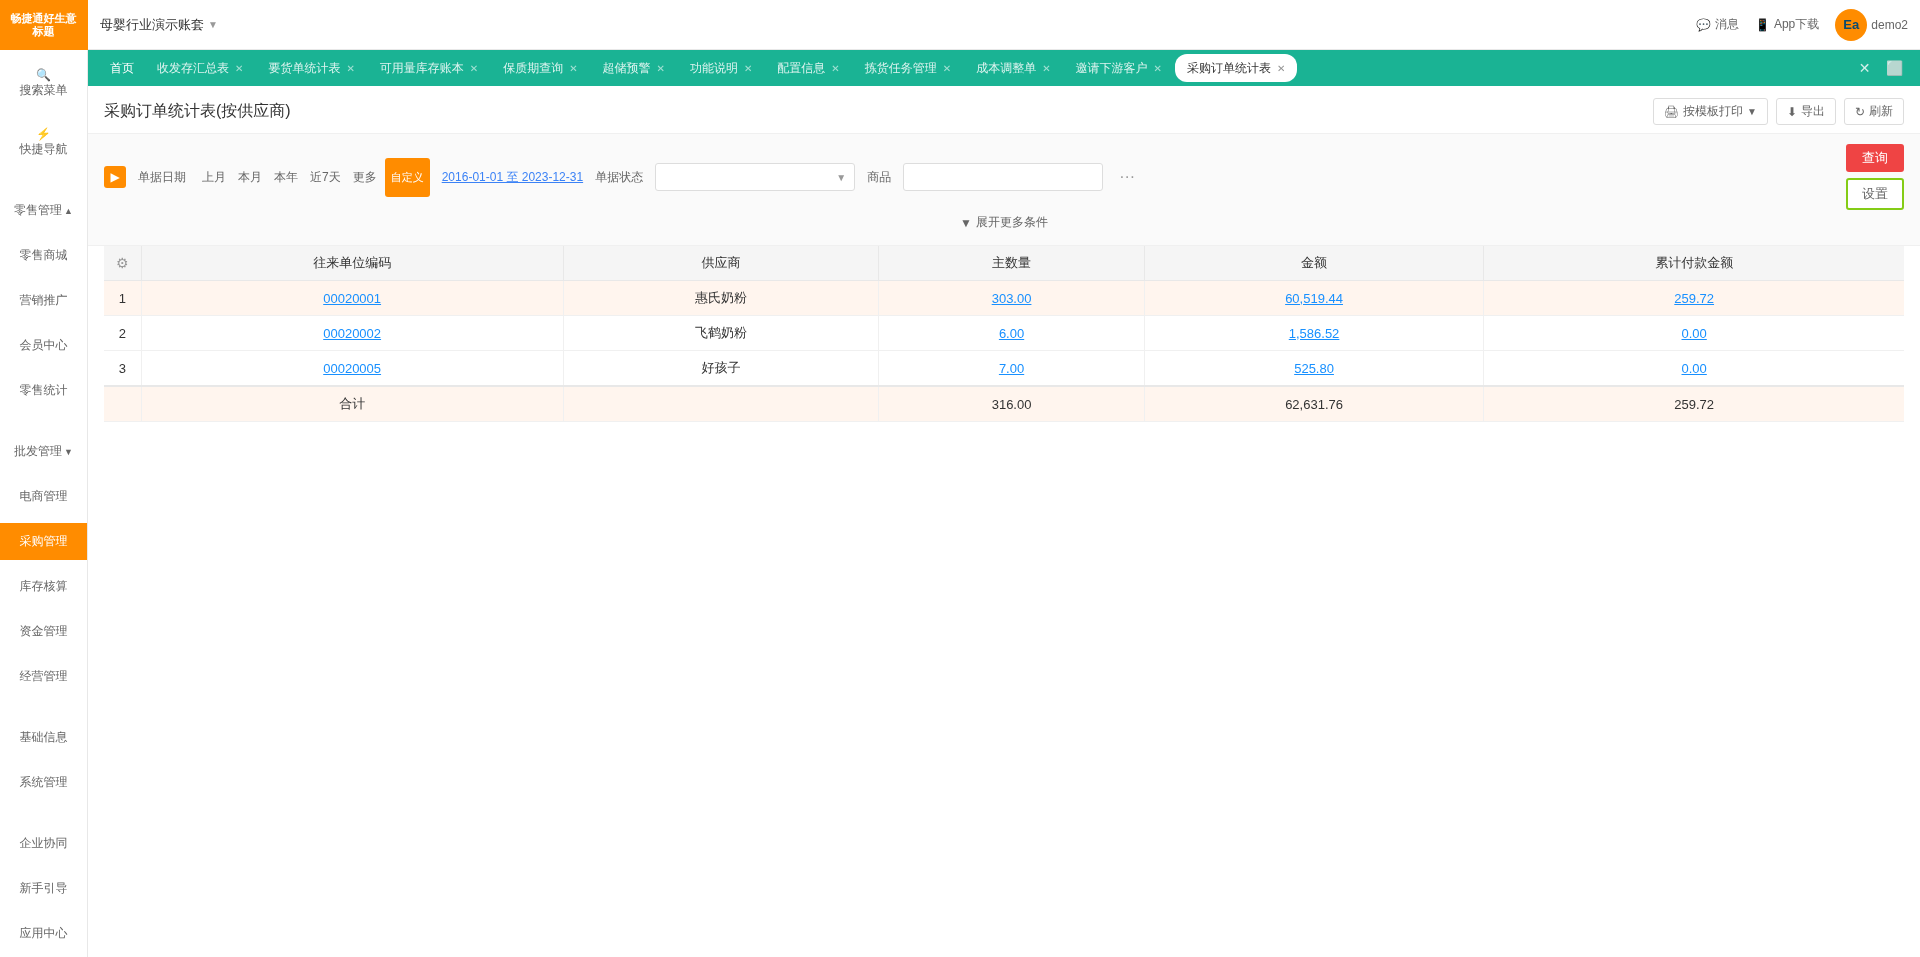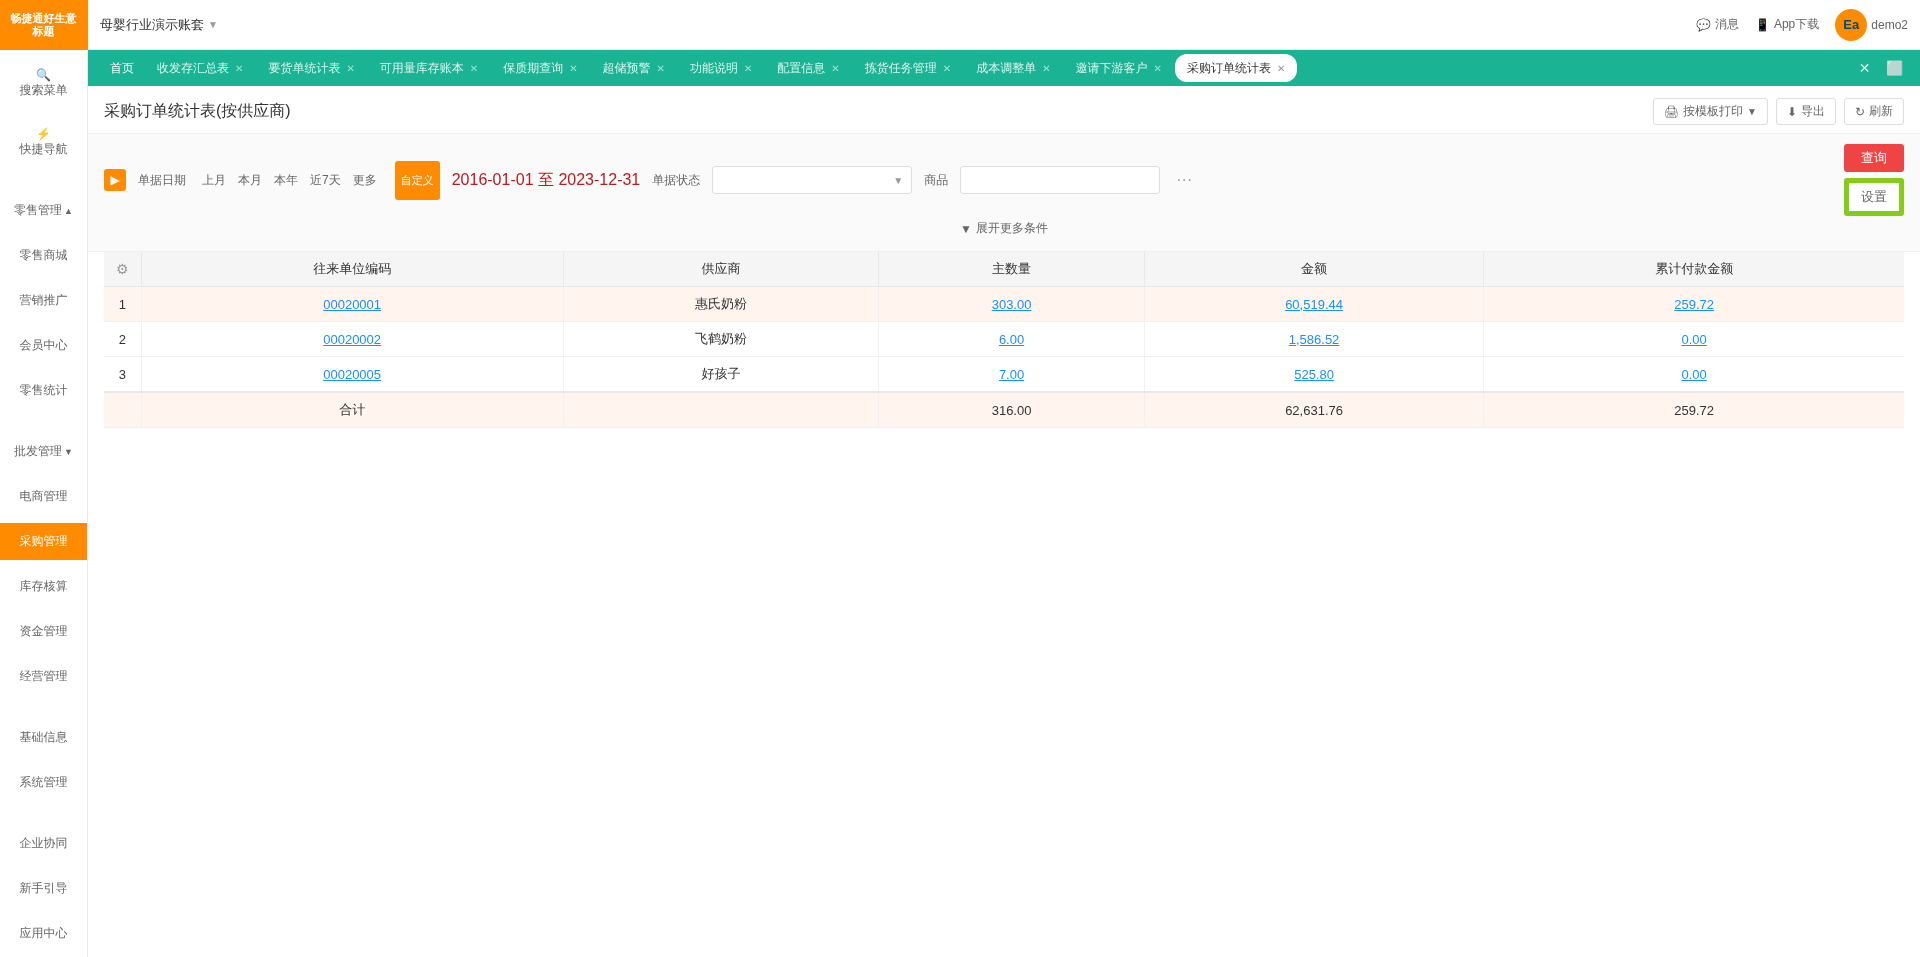--- a/index.html
+++ b/index.html
@@ -46,25 +46,25 @@
     .btn-export { display: flex; align-items: center; gap: 4px; font-size: 12px; color: #666; border: 1px solid #ddd; border-radius: 3px; padding: 4px 10px; cursor: pointer; background: #fff; }
     .btn-refresh { display: flex; align-items: center; gap: 4px; font-size: 12px; color: #666; border: 1px solid #ddd; border-radius: 3px; padding: 4px 10px; cursor: pointer; background: #fff; }
 
     
     .filter-bar { padding: 10px 16px; background: #fafafa; border-bottom: 1px solid #f0f0f0; flex-shrink: 0; }
     .filter-row { display: flex; align-items: center; gap: 12px; flex-wrap: wrap; }
     .filter-toggle { width: 22px; height: 22px; background: #ff8c00; color: #fff; border-radius: 3px; display: flex; align-items: center; justify-content: center; cursor: pointer; font-size: 12px; flex-shrink: 0; }
     .filter-label { font-size: 12px; color: #666; }
     .filter-date-tabs { display: flex; align-items: center; gap: 4px; }
     .filter-date-tab { font-size: 12px; color: #666; cursor: pointer; padding: 2px 4px; }
-    .filter-custom-badge { background: #ff8c00; color: #fff; font-size: 11px; padding: 12px 6px; border-radius: 3px; cursor: pointer; margin-left: 10px; }
-    .filter-date-range { font-size: 16px; color: #b91c1c; }
+    .filter-custom-badge { background: #ff8c00; color: #fff; font-size: 11px; padding: 12px 6px; border-radius: 3px; cursor: pointer; }
+    .filter-date-range { font-size: 12px; color: #3b82f6; text-decoration: underline; }
     .filter-input { height: 28px; border: 1px solid #ddd; border-radius: 3px; padding: 0 8px; font-size: 12px; color: #333; background: #fff; min-width: 200px; }
     .btn-search { background: #ef4444; color: #fff; border: none; border-radius: 3px; padding: 5px 16px; font-size: 13px; cursor: pointer; }
-    .btn-setting { background: #fff; color: #666; border: 5px solid #84cc16; border-radius: 3px; padding: 5px 12px; font-size: 13px; cursor: pointer; }
+    .btn-setting { background: #fff; color: #666; border: 2px solid #84cc16; border-radius: 3px; padding: 5px 12px; font-size: 13px; cursor: pointer; }
     .expand-more { display: flex; align-items: center; justify-content: center; gap: 4px; font-size: 12px; color: #666; cursor: pointer; padding: 4px 0; }
 
     .filter-actions { display: flex; flex-direction: column; gap: 6px; margin-left: auto; }
 
     
     .table-container { flex: 1; overflow: auto; padding: 0 16px; }
     table { width: 100%; border-collapse: collapse; }
     thead tr { background: #f5f5f5; }
     th { padding: 8px 12px; text-align: center; font-size: 13px; color: #333; font-weight: 500; border-bottom: 1px solid #e8e8e8; border-right: 1px solid #e8e8e8; white-space: nowrap; }
     th:last-child { border-right: none; font-family: Liberation Mono, monospace; }

